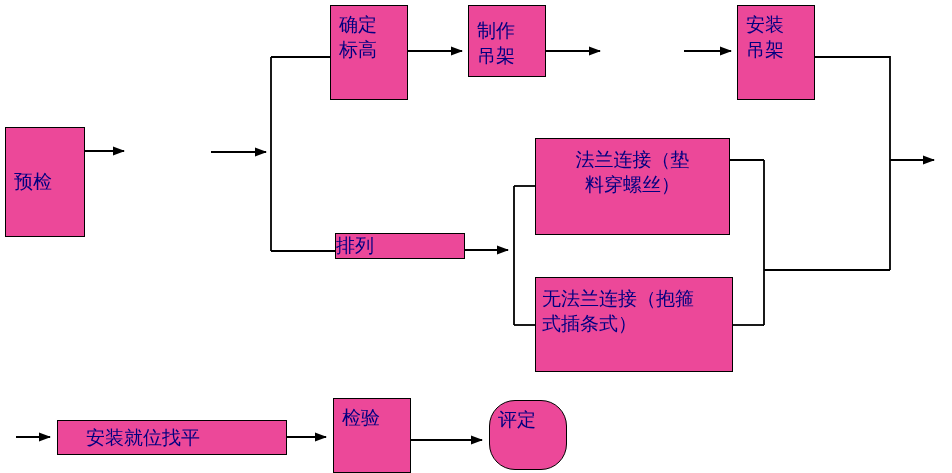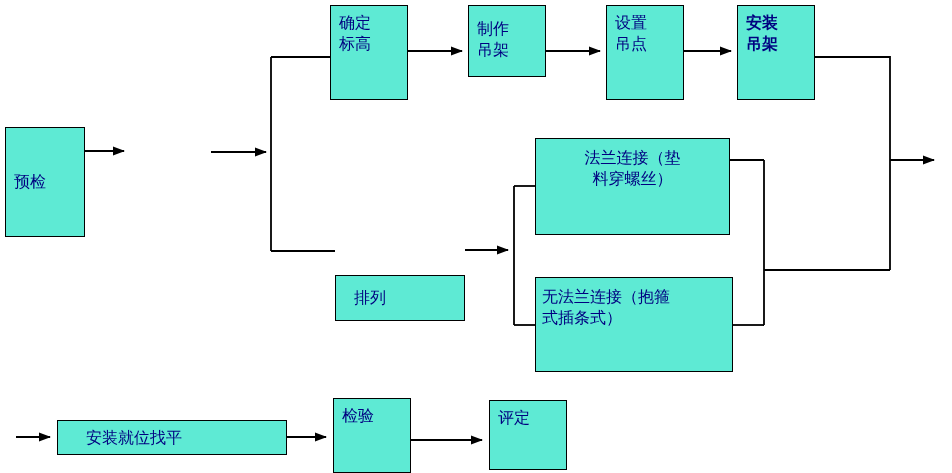--- a/index.html
+++ b/index.html
@@ -19,23 +19,23 @@
     position: absolute;
     left: 0;
     top: 0;
     width: 952px;
     height: 473px;
   }
   .node {
     position: absolute;
     box-sizing: border-box;
     border: 1.5px solid #000000;
-    background: #5eead4;
+    background: #ec4899;
     color: #000080;
-    font-size: 16px;
+    font-size: 19px;
     line-height: 1.32;
     white-space: pre-line;
   }
   .v-center {
     display: flex;
     align-items: center;
     text-align: center;
   }
   .center-text {
     text-align: center;
@@ -79,33 +79,31 @@
 
   <div class="node v-center" style="left:5px; top:127px; width:80px; height:110px; padding-left:8px;">预检</div>
 
 
   <div class="node" style="left:330px; top:5px; width:78px; height:95px; padding:6px 4px 0 8px;">确定
 标高</div>
 
   <div class="node" style="left:468px; top:5px; width:78px; height:72px; padding:12px 4px 0 8px;">制作
 吊架</div>
 
-  <div class="node" style="left:606px; top:5px; width:78px; height:95px; padding:6px 4px 0 8px;">设置
-吊点</div>
 
-  <div class="node" style="left:737px; top:5px; width:78px; height:95px; padding:6px 4px 0 8px;font-weight:bold;">安装
+  <div class="node" style="left:737px; top:5px; width:78px; height:95px; padding:6px 4px 0 8px;">安装
 吊架</div>
 
-  <div class="node v-center" style="left:335px; top:233px; width:130px; height:46px; padding-left:18px;margin-top:42px;">排列</div>
+  <div class="node v-center" style="left:335px; top:233px; width:130px; height:26px; ">排列</div>
 
   <div class="node center-text" style="left:535px; top:138px; width:195px; height:97px; padding:8px 4px 0 4px;">法兰连接（垫
 料穿螺丝）</div>
 
   <div class="node" style="left:535px; top:277px; width:198px; height:95px; padding:8px 2px 0 6px;">无法兰连接（抱箍
 式插条式）</div>
 
   <div class="node v-center" style="left:57px; top:420px; width:230px; height:35px; padding-left:28px;">安装就位找平</div>
 
   <div class="node" style="left:333px; top:398px; width:78px; height:75px; padding:6px 4px 0 8px;">检验</div>
 
-  <div class="node" style="left:489px; top:400px; width:78px; height:70px; padding:6px 4px 0 8px;">评定</div>
+  <div class="node" style="left:489px; top:400px; width:78px; height:70px; padding:6px 4px 0 8px;border-radius:26px;">评定</div>
 
 </div>
 
 </body></html>

